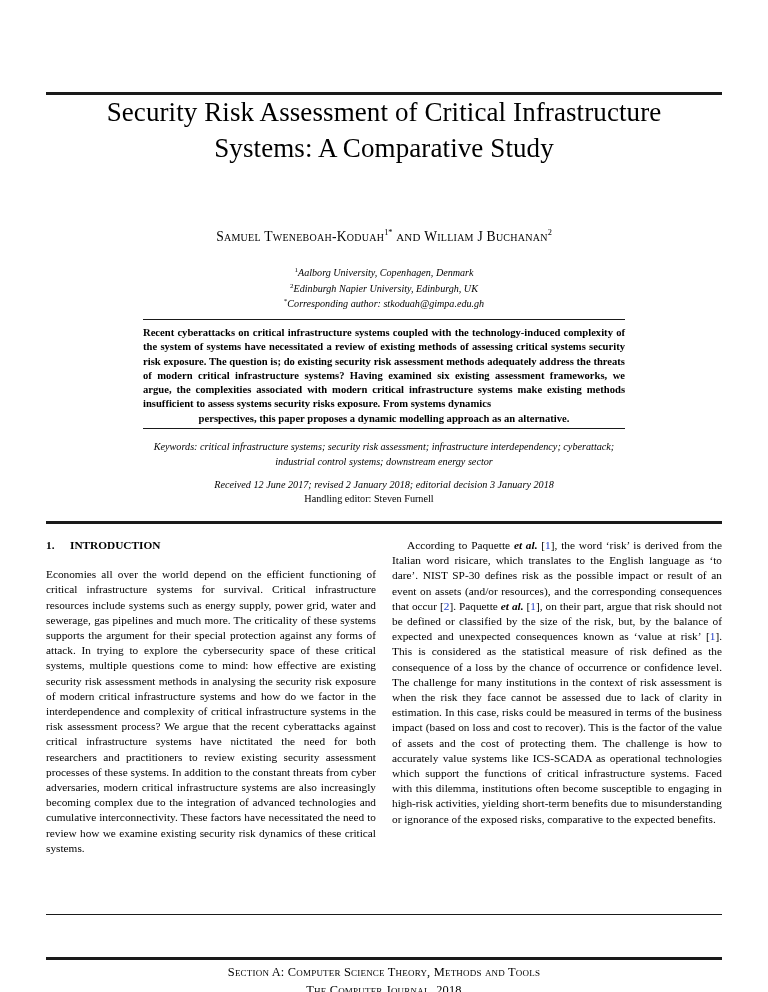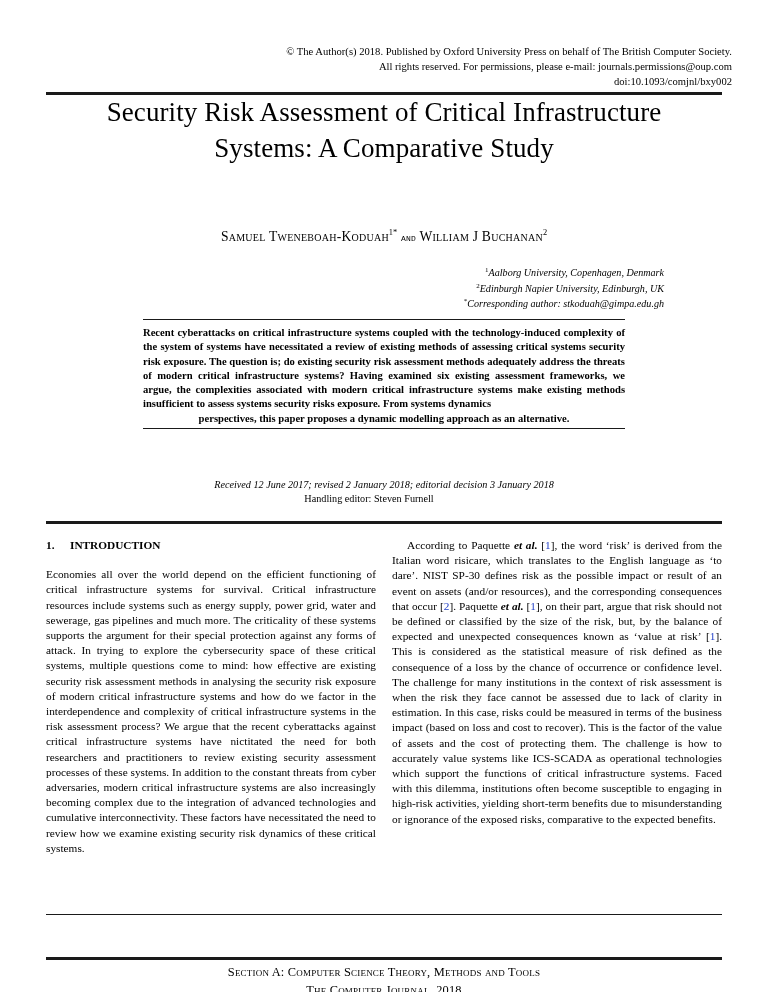--- a/index.html
+++ b/index.html
@@ -63,30 +63,29 @@
     font-variant: small-caps;
     letter-spacing: 0.25px;
   }
   .authors sup {
     font-size: 8.4px;
     font-variant: normal;
     vertical-align: super;
     letter-spacing: 0;
   }
   .authors .conj {
-    font-size: 11px;
-    font-family: Liberation Mono, monospace;
+    font-size: 15px;
   }
 
   .affiliations {
     position: absolute;
     left: 104px;
     top: 264px;
     width: 560px;
-    text-align: right;
+    text-align: center;
     font-style: italic;
     font-size: 10.1px;
     line-height: 13.2px;
   }
   .affiliations sup {
     font-size: 7px;
     vertical-align: super;
     font-style: normal;
   }
 
@@ -225,25 +224,20 @@
     width: 676px;
     height: 2.6px;
     background: #1a1a1a;
   }
 </style>
 </head>
 <body>
 
 <div class="page">
 
-  <div class="copyright">
-    <div>© The Author(s) 2018. Published by Oxford University Press on behalf of The British Computer Society.</div>
-    <div>All rights reserved. For permissions, please e-mail: journals.permissions@oup.com</div>
-    <div>doi:10.1093/comjnl/bxy002</div>
-  </div>
 
   <div class="rule-top"></div>
 
   <div class="title">Security Risk Assessment of Critical Infrastructure Systems: A Comparative Study</div>
 
   <div class="authors">
     <span>Samuel Tweneboah-Koduah</span><sup>1*</sup>
     <span class="conj">and</span>
     <span>William J Buchanan</span><sup>2</sup>
   </div>
@@ -254,20 +248,24 @@
     <div><sup>*</sup><span>Corresponding author: stkoduah@gimpa.edu.gh</span></div>
   </div>
 
   <div class="rule-abs-top"></div>
   <div class="abstract">
     <span>Recent cyberattacks on critical infrastructure systems coupled with the technology-induced complexity of the system of systems have necessitated a review of existing methods of assessing critical systems security risk exposure. The question is; do existing security risk assessment methods adequately address the threats of modern critical infrastructure systems? Having examined six existing assessment frameworks, we argue, the complexities associated with modern critical infrastructure systems make existing methods insufficient to assess systems security risks exposure. From systems dynamics</span>
     <span class="lastline">perspectives, this paper proposes a dynamic modelling approach as an alternative.</span>
   </div>
   <div class="rule-abs-bot"></div>
 
+  <div class="keywords">
+    <span>Keywords:</span><span> critical infrastructure systems; security risk assessment; infrastructure interdependency;</span>
+    <span>cyberattack; industrial control systems; downstream energy sector</span>
+  </div>
 
   <div class="received">Received 12 June 2017; revised 2 January 2018; editorial decision 3 January 2018</div>
   <div class="editor">Handling editor: Steven Furnell</div>
 
   <div class="rule-body"></div>
 
   <div class="col col-left">
     <div class="section-head">
       <span class="num">1.</span><span>INTRODUCTION</span>
     </div>

